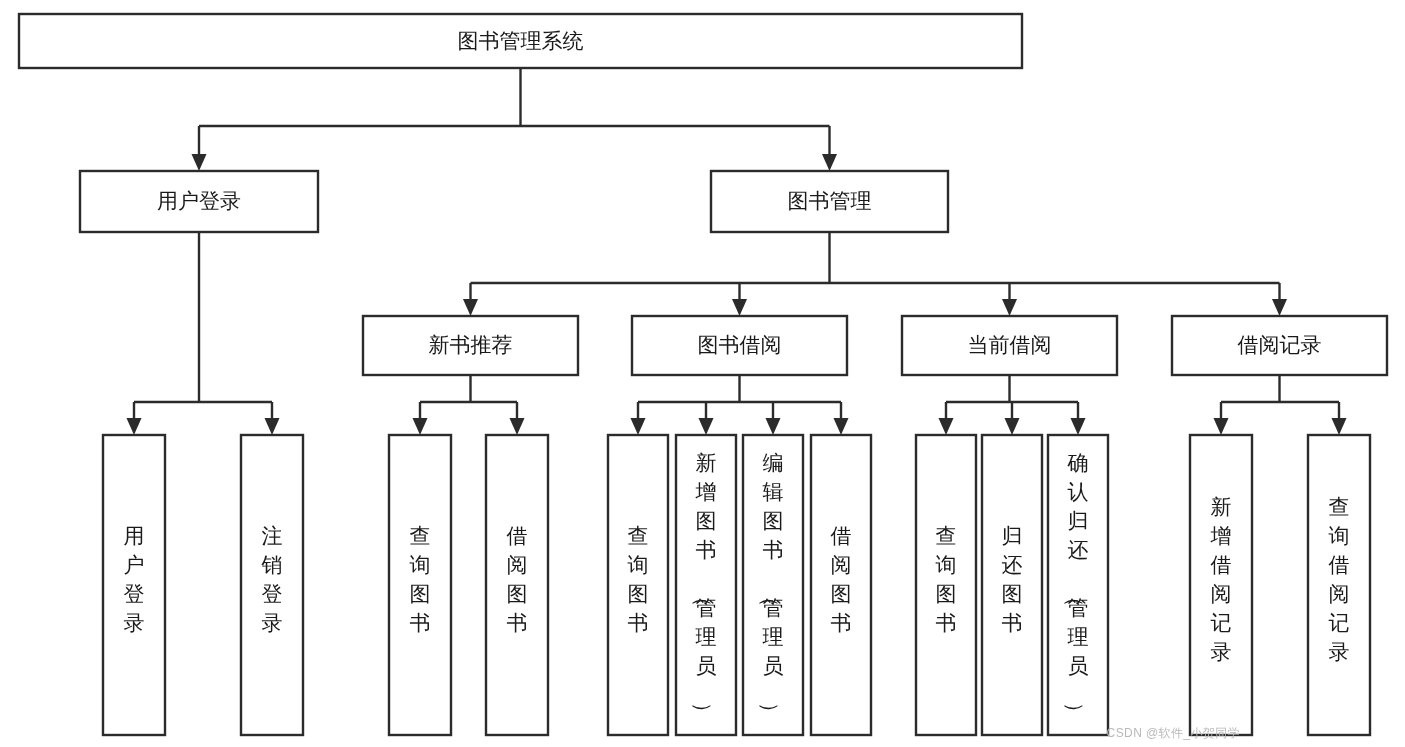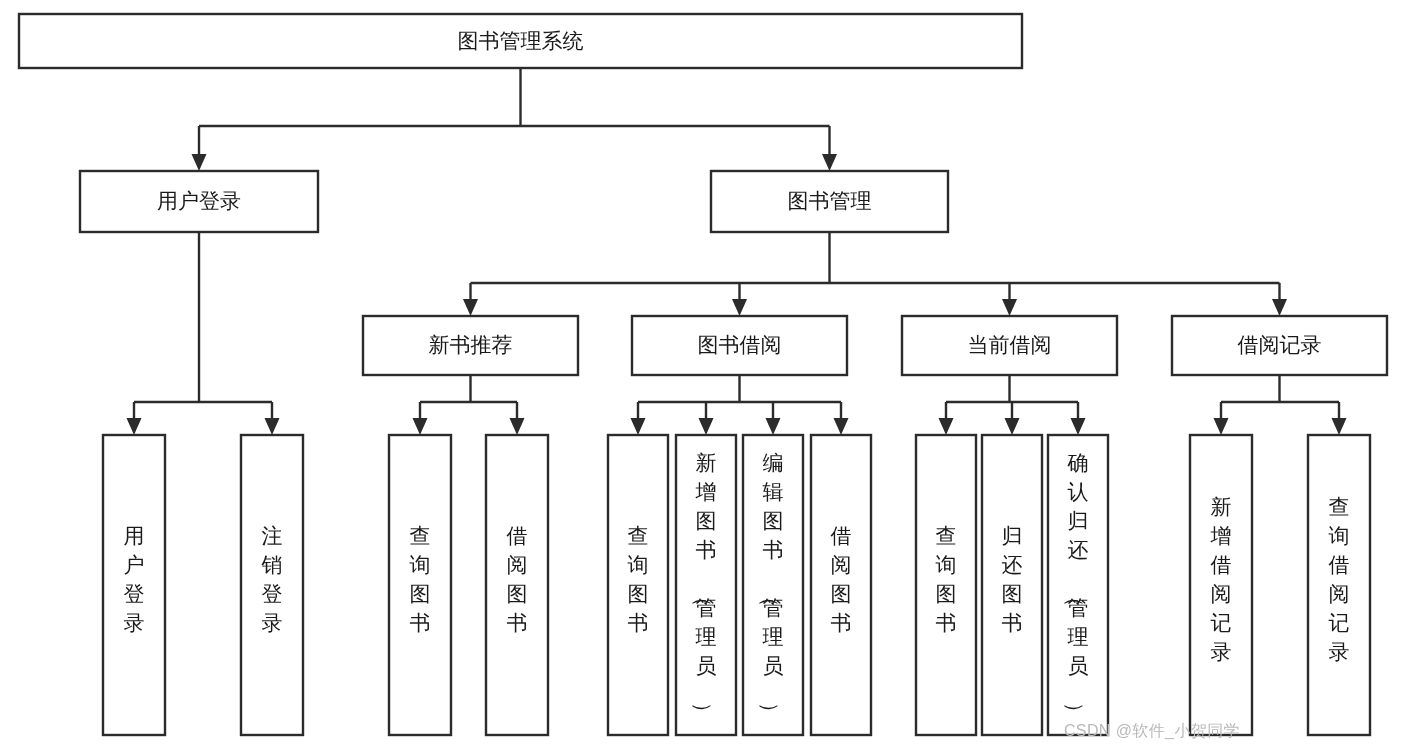--- a/index.html
+++ b/index.html
@@ -52,21 +52,21 @@
     fill: #1a1a1a;
     font-family: "Liberation Sans", "DejaVu Sans", sans-serif;
     font-size: 21px;
     text-anchor: middle;
   }
   .watermark {
     position: absolute;
     right: 8px;
     bottom: 5px;
     font-family: "Liberation Sans", "DejaVu Sans", sans-serif;
-    font-size: 16px;
+    font-size: 12px;
     color: #b9b9b9;
     letter-spacing: 0.4px;
     white-space: nowrap;
     user-select: none;
   }
 </style>
 </head>
 <body>
 
 <div id="diagram-root">

